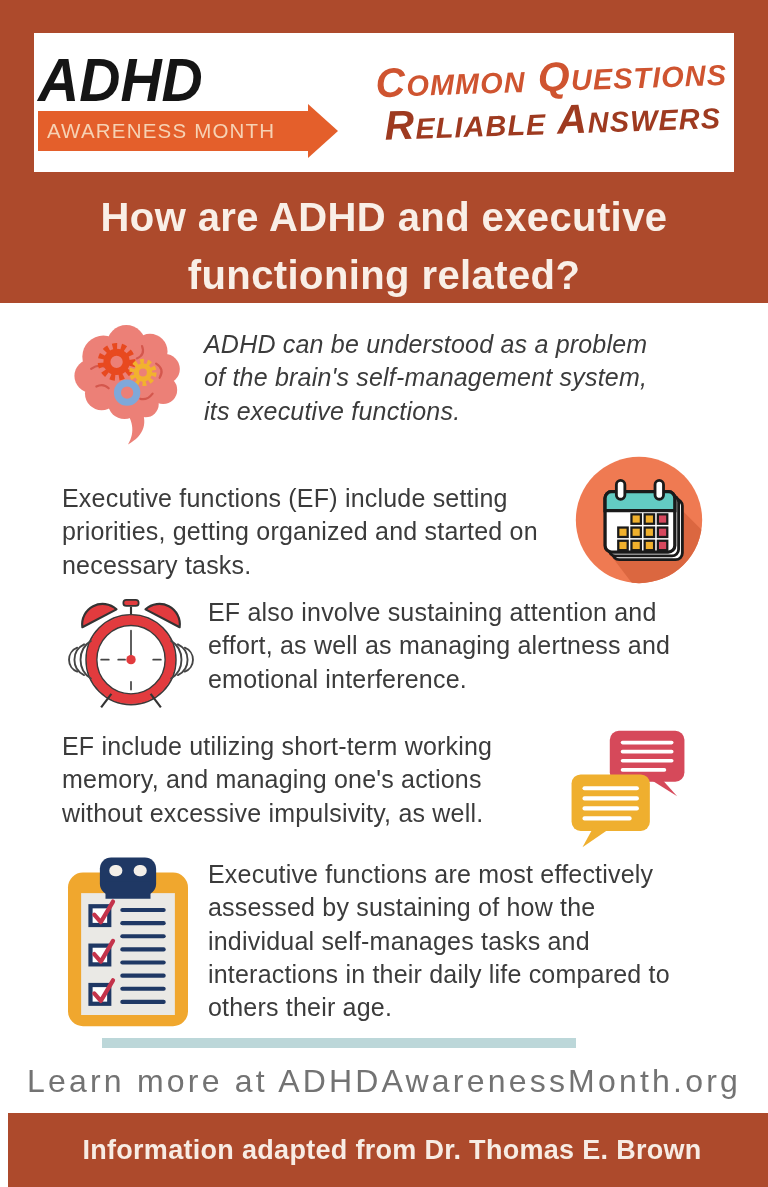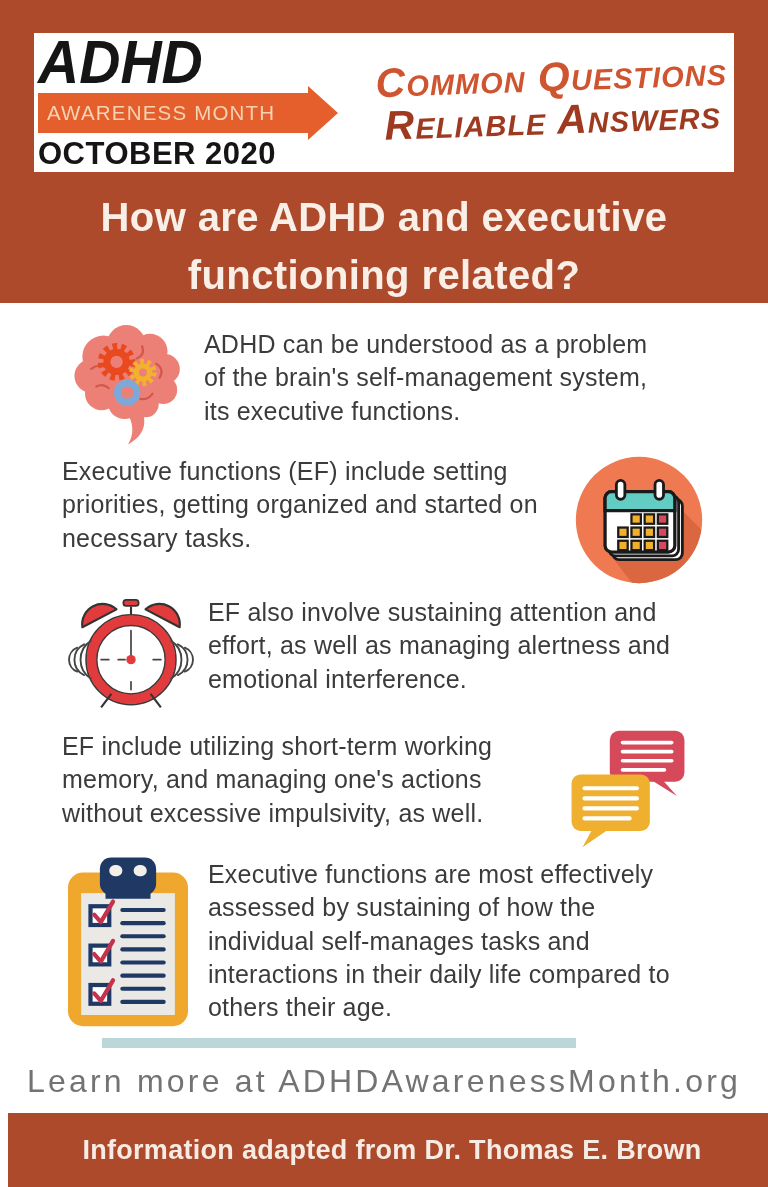--- a/index.html
+++ b/index.html
@@ -40,25 +40,25 @@
   .question{
     color:#f9efe7;font-size:40px;font-weight:600;text-align:center;
     max-width:630px;margin:16px auto 0;line-height:1.45;letter-spacing:0.4px;
   }
   
   .body{padding:0 62px;}
   .row{display:flex;align-items:flex-start;}
   .para{
     color:#3b3b3b;font-size:25px;line-height:1.33;letter-spacing:0.2px;margin:0;
   }
-  .r1{margin-top:15px;}
+  .r1{margin-top:15px;font-style:italic;}
   .r1 svg{width:132px;height:130px;display:block;}
   .r1 .para{margin-left:10px;margin-top:10px;width:470px;}
   .r2{margin-top:6px;}
-  .r2 .para{margin-top:1px;width:478px;}
+  .r2 .para{margin-top:28px;width:478px;}
   .r2 svg{width:134px;height:132px;display:block;margin-left:auto;}
   .r2 .spacer{margin-left:auto;}
   .r3{margin-top:2px;}
   .r3 svg{width:138px;height:128px;display:block;}
   .r3 .para{margin-left:8px;margin-top:8px;width:492px;}
   .r4{margin-top:2px;}
   .r4 .para{margin-top:12px;width:500px;}
   .r4 svg{width:132px;height:132px;display:block;margin-left:auto;}
   .r5{margin-top:0px;}
   .r5 svg{width:132px;height:180px;display:block;}
@@ -80,21 +80,20 @@
 
 <div class="page">
 
   <div class="hero">
     <div class="logo-card">
       <div class="logo-left">
         <div class="adhd-title">ADHD</div>
         <div class="arrow-bar">
           <span class="awareness">AWARENESS MONTH</span>
         </div>
-        <div class="october">OCTOBER 2020</div>
       </div>
       <div class="tagline">
         <div class="tag1">Common Questions</div>
         <div class="tag2">Reliable Answers</div>
       </div>
     </div>
     <div class="question">How are ADHD and executive functioning related?</div>
   </div>
 
   <div class="body">

